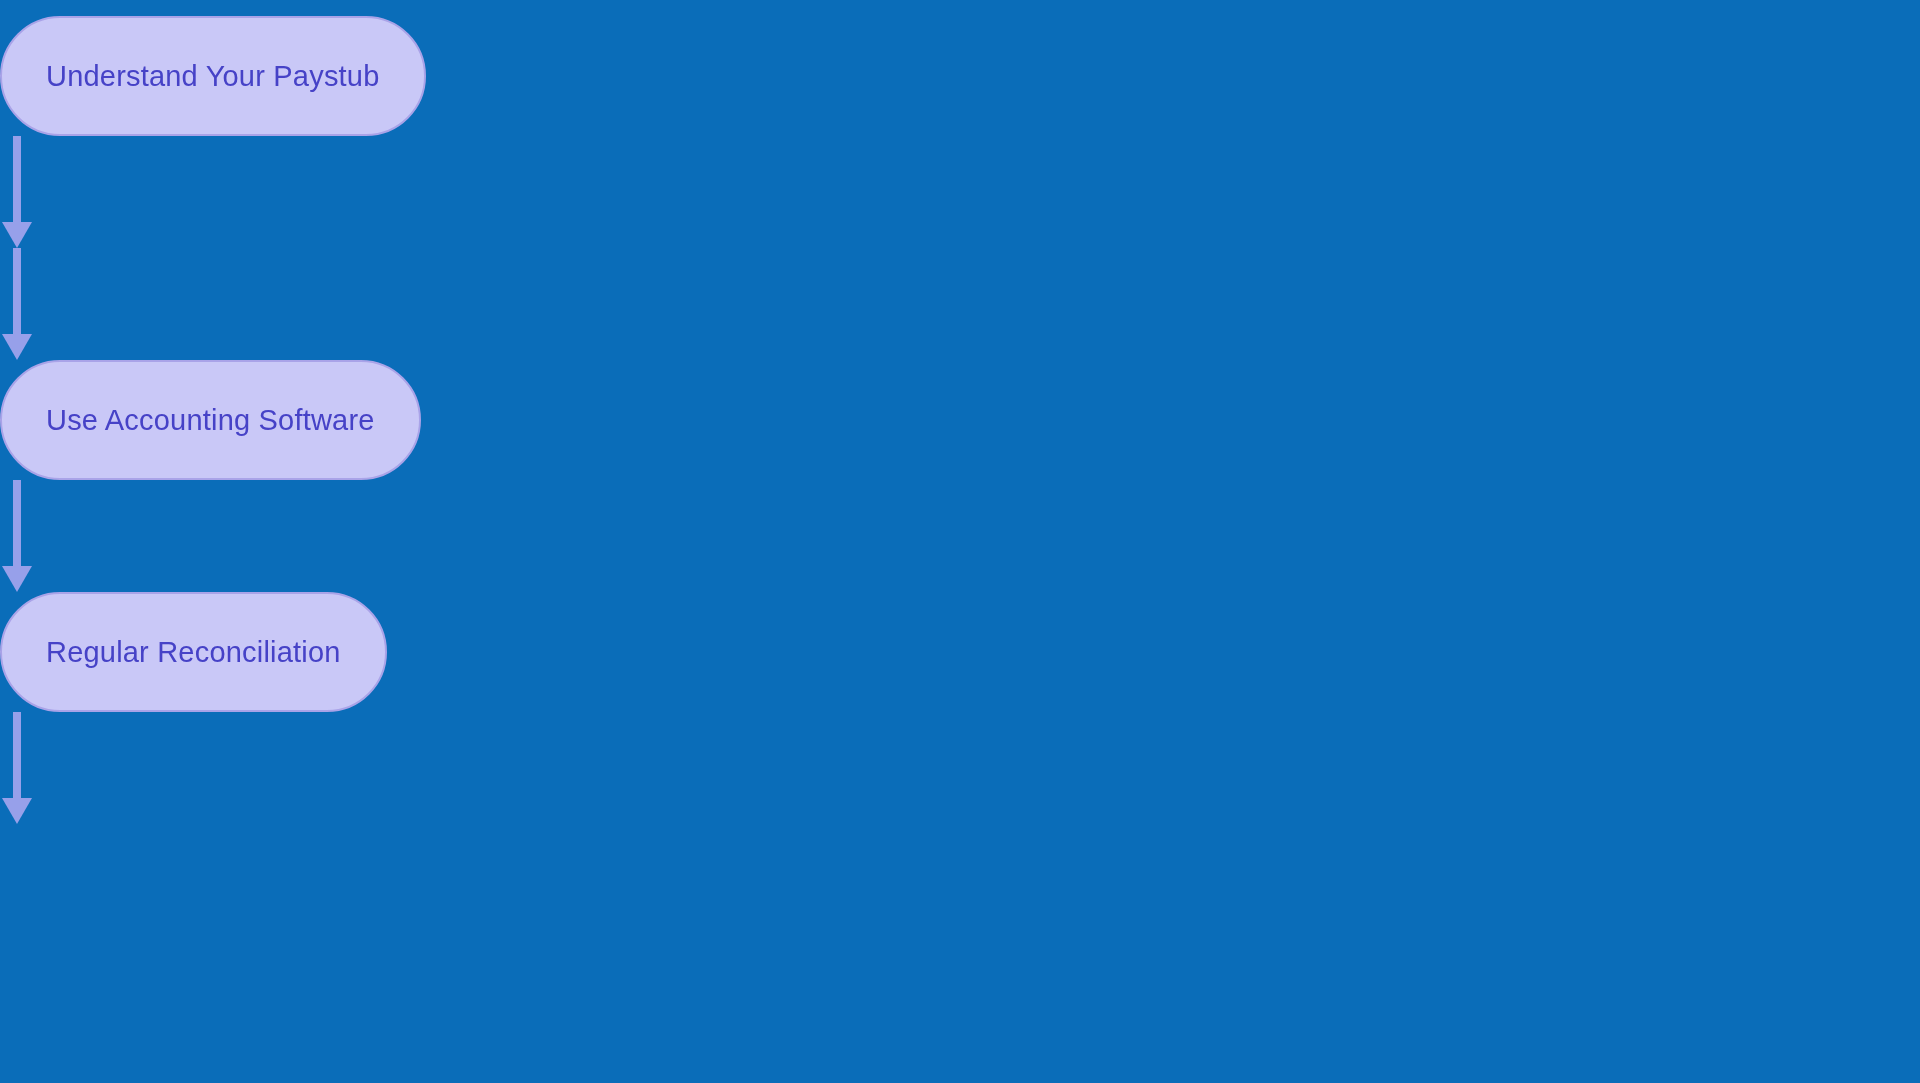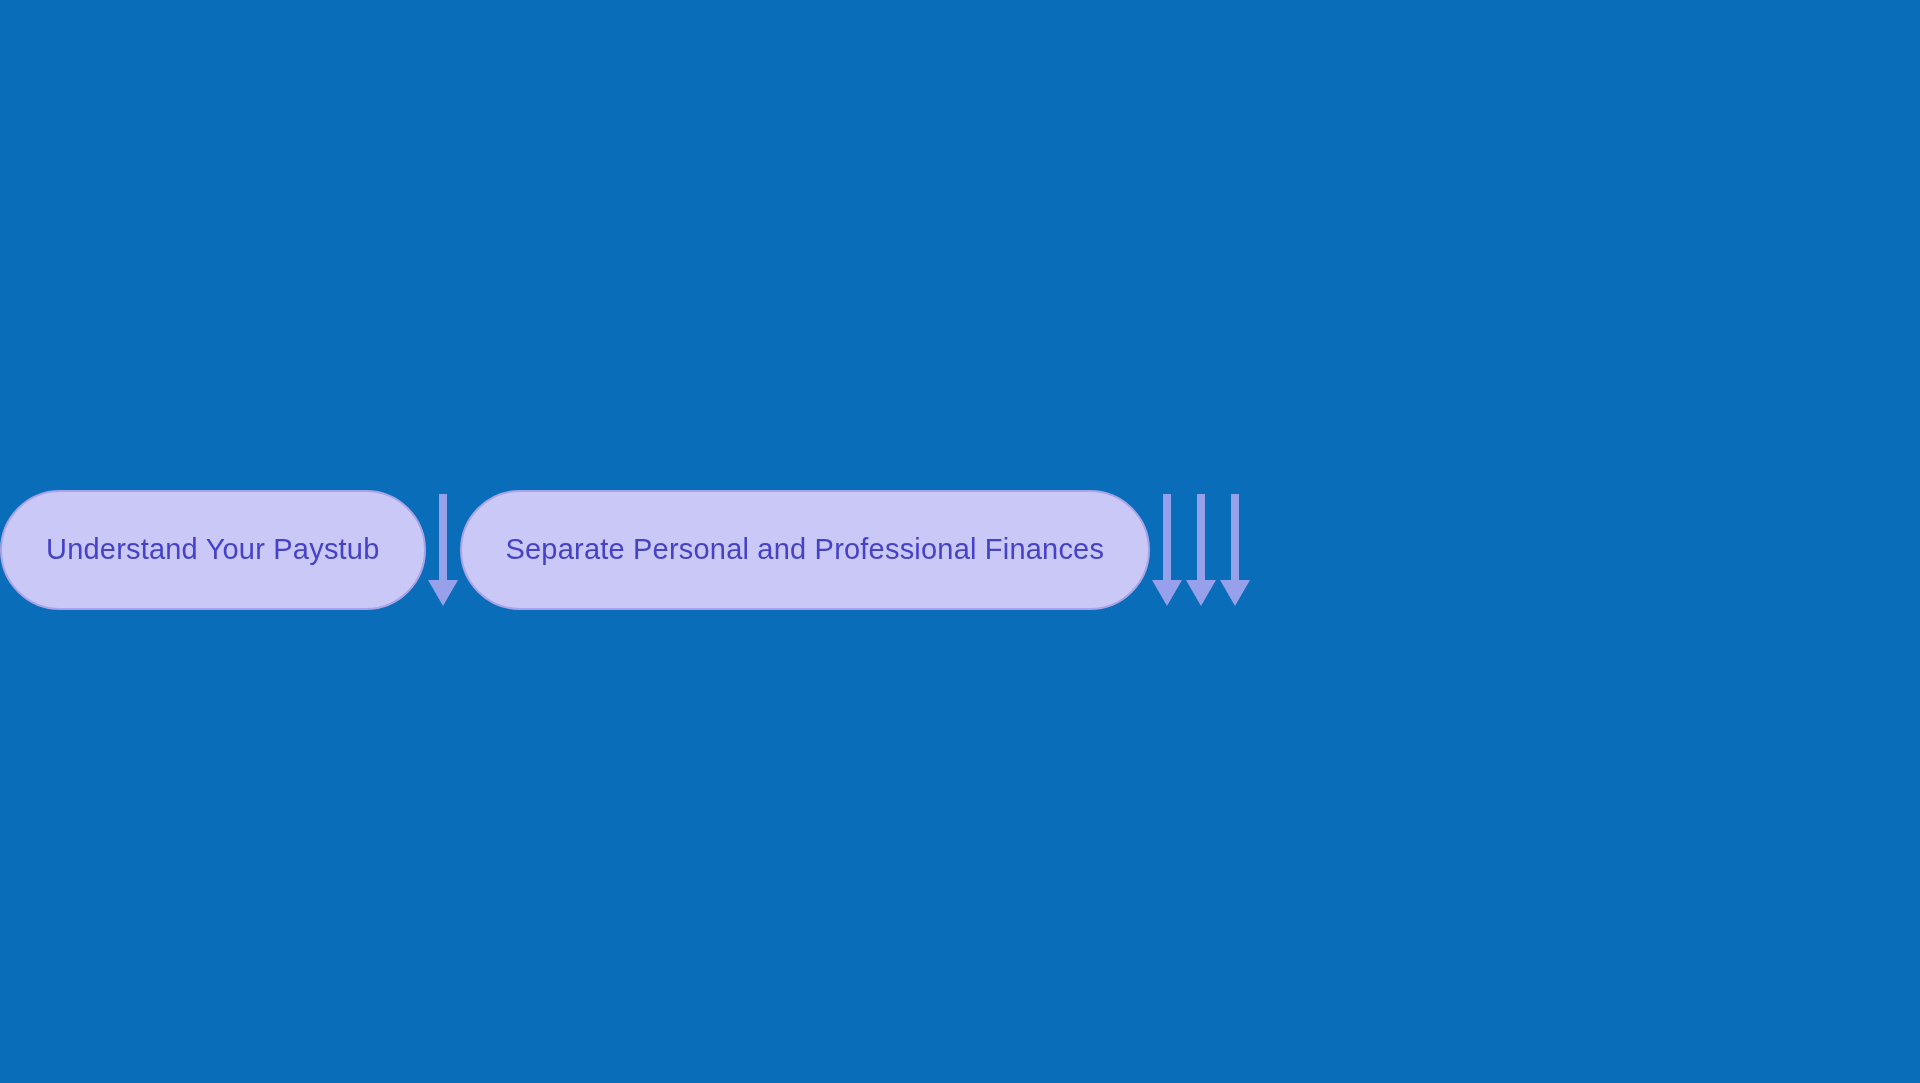--- a/index.html
+++ b/index.html
@@ -14,22 +14,22 @@
     width: 1920px;
     height: 1083px;
     overflow: hidden;
     font-family: "Liberation Sans", sans-serif;
   }
   body { background: var(--background); }
   .flowchart {
     position: absolute;
     inset: 0;
     display: flex;
-    flex-direction: row;
-    align-items: center;
+    flex-direction: column;
+    align-items: flex-start;
     padding-top: 16px;
   }
   .node {
     height: 120px;
     flex: none;
     border-radius: 60px;
     background: var(--node-fill);
     border: 2px solid var(--node-border);
     color: var(--node-text);
     display: flex;
@@ -73,33 +73,34 @@
 
 <div class="flowchart">
 
   <div class="node">Understand Your Paystub</div>
 
   <div class="arrow">
     <div class="stem"></div>
     <div class="head"></div>
   </div>
 
-  <div class="node">Separate Personal and Professional Finances</div>
 
   <div class="arrow">
     <div class="stem"></div>
     <div class="head"></div>
   </div>
 
+  <div class="node">Use Accounting Software</div>
 
   <div class="arrow">
     <div class="stem"></div>
     <div class="head"></div>
   </div>
 
+  <div class="node">Regular Reconciliation</div>
 
   <div class="arrow">
     <div class="stem"></div>
     <div class="head"></div>
   </div>
 
 
 </div>
 
 </body></html>

